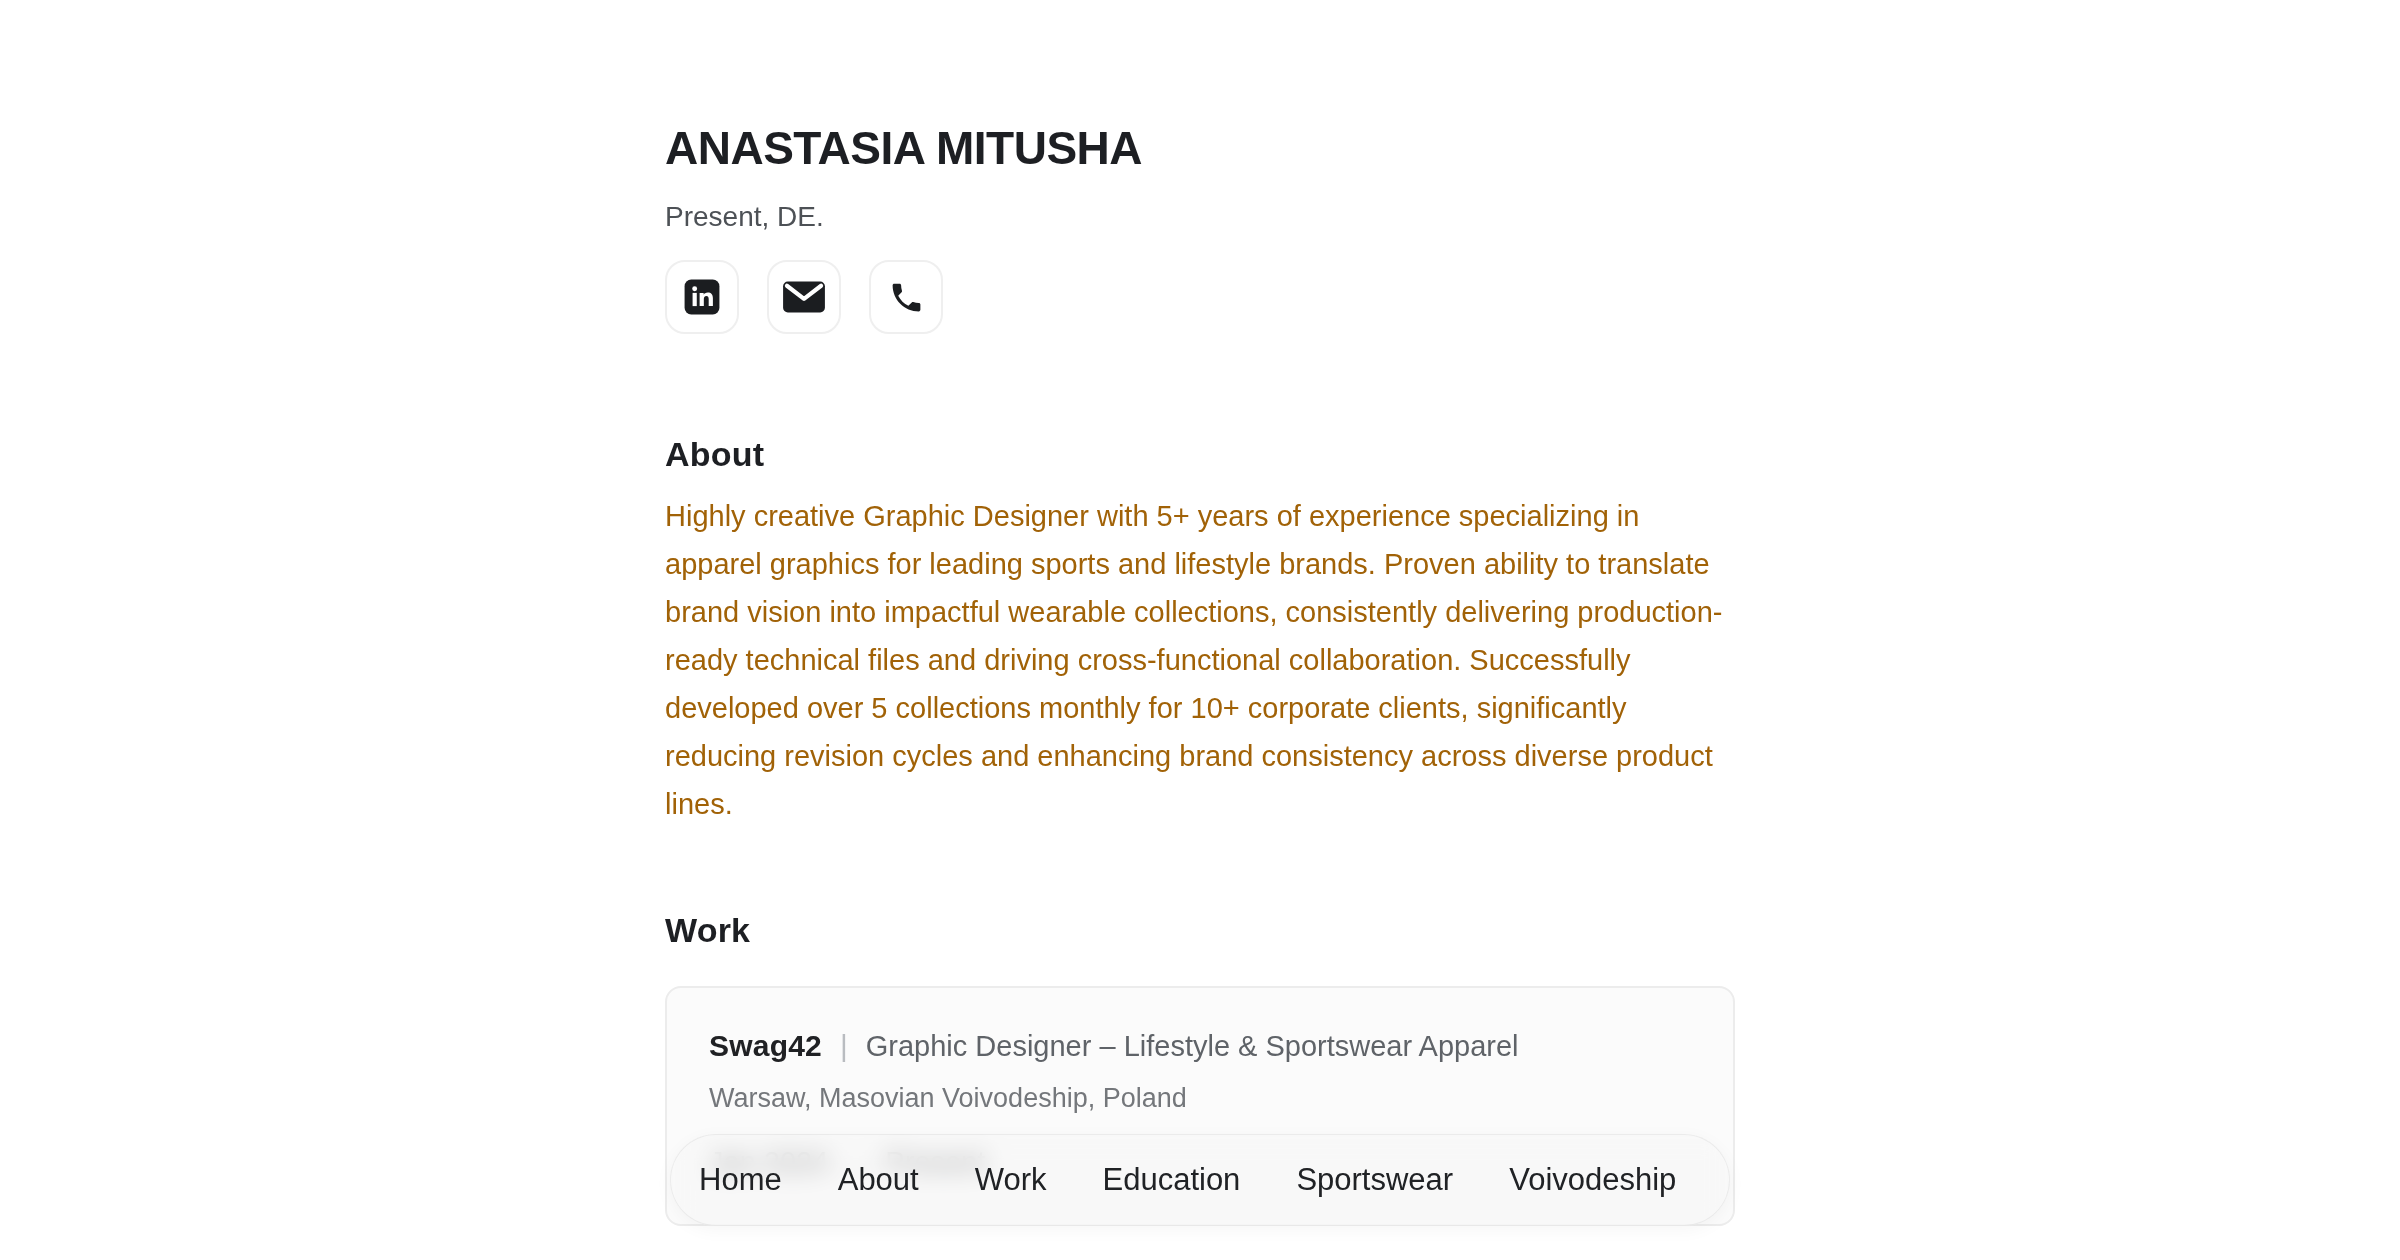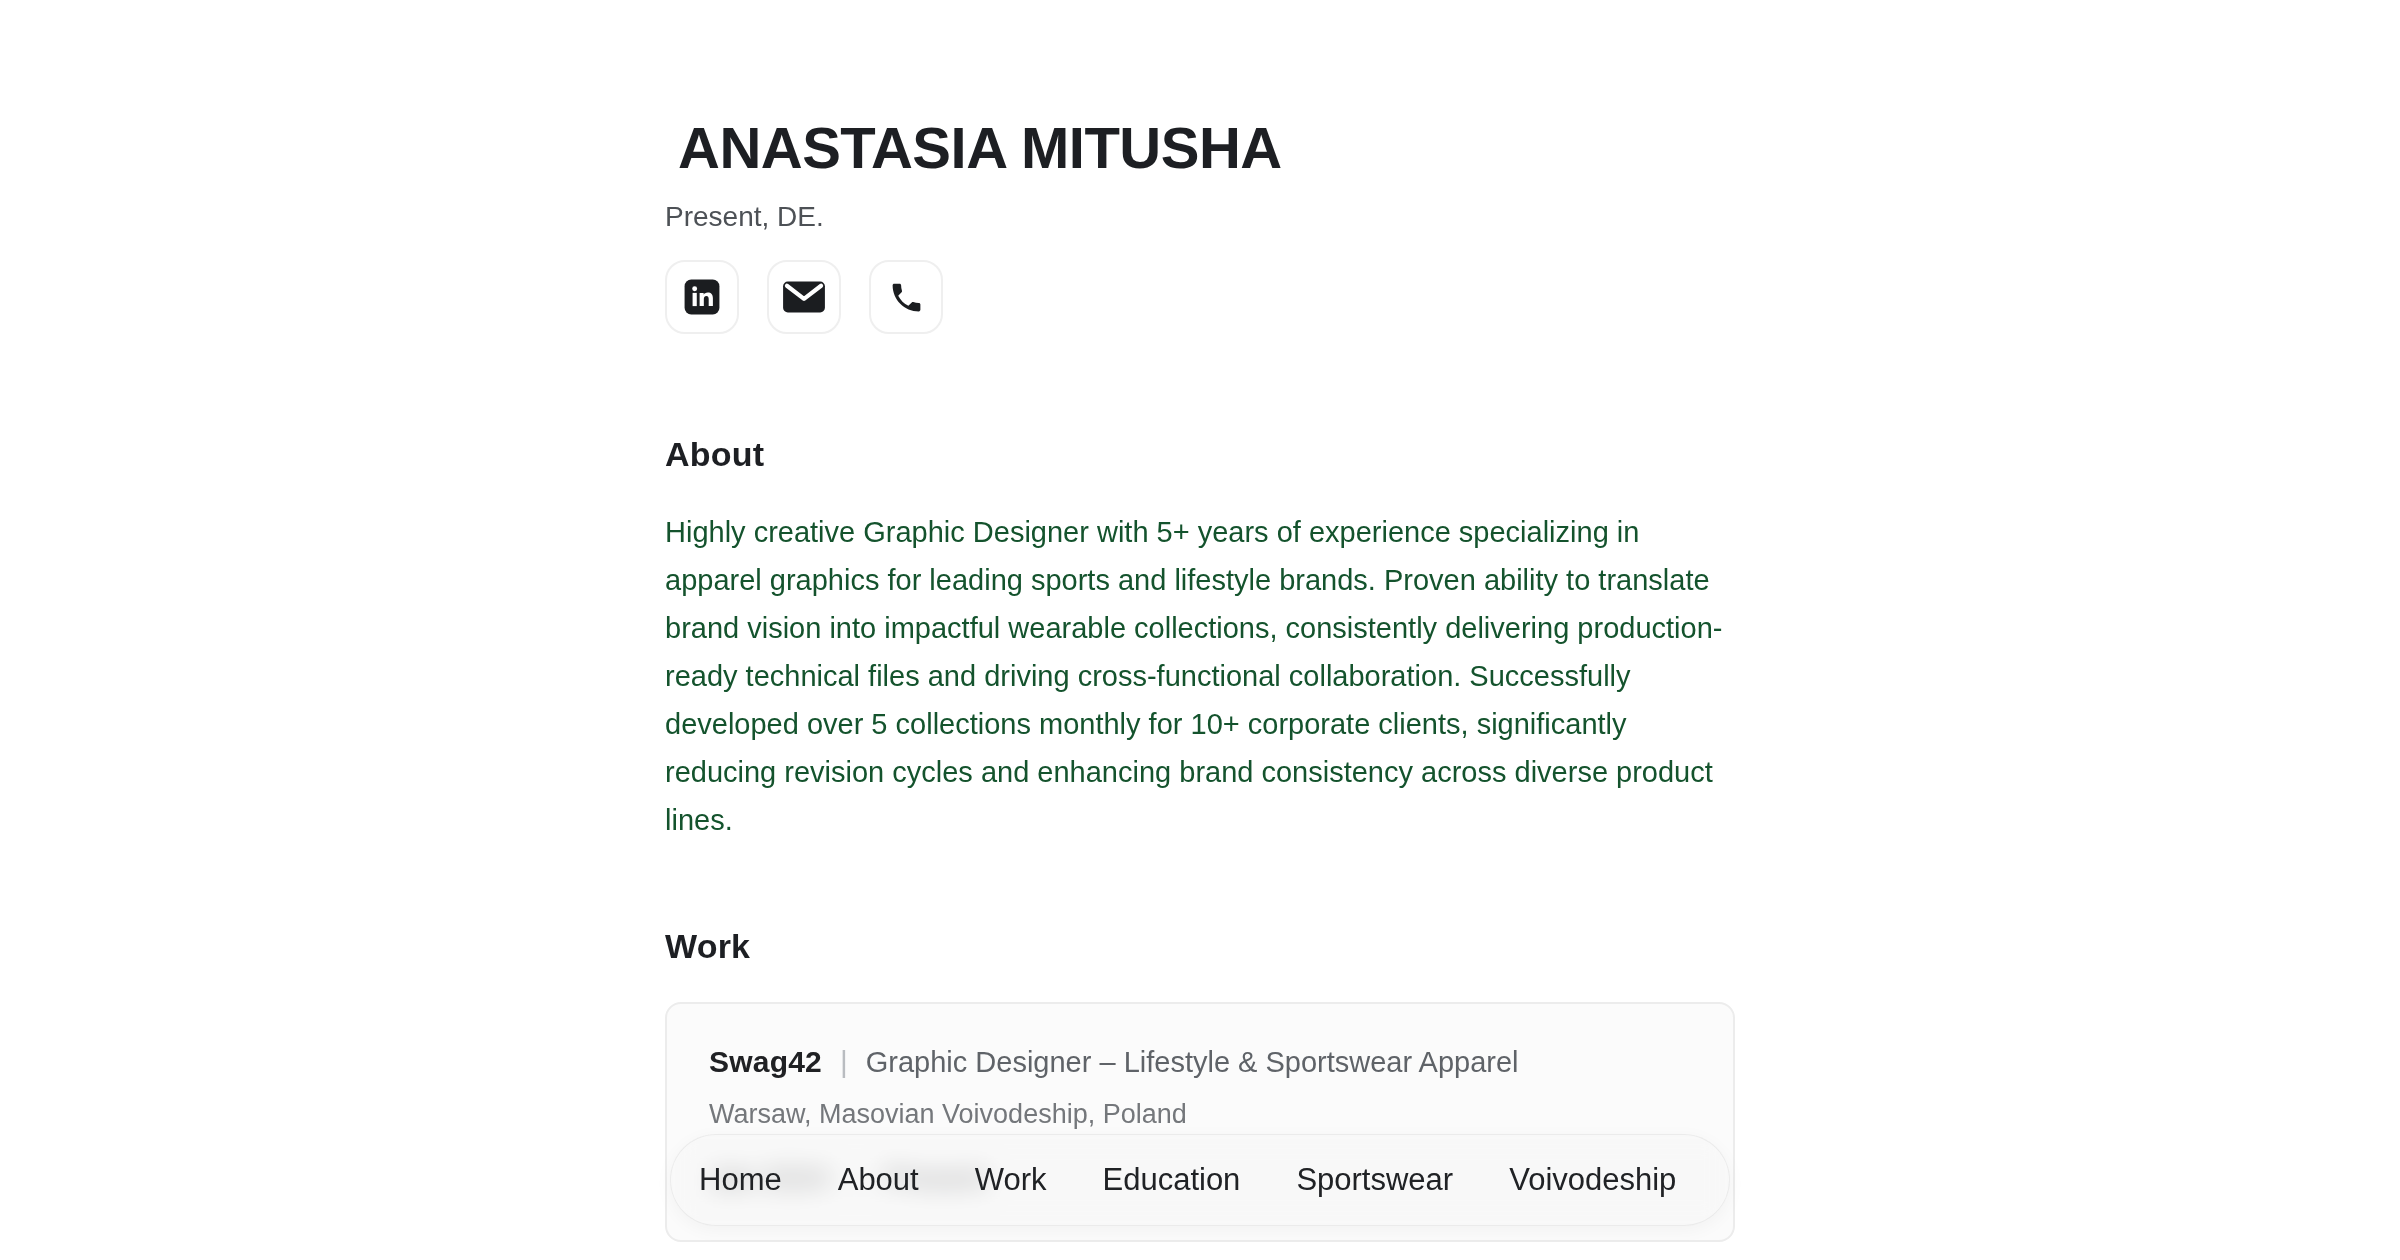--- a/index.html
+++ b/index.html
@@ -12,26 +12,25 @@
   }
   .container {
     width: 1070px;
     margin: 0 auto;
     padding-top: 118px;
     position: relative;
   }
 
   
   .name {
-    font-size: 58px;
+    font-size: 46px;
     font-weight: 700;
     letter-spacing: -0.5px;
     color: #1d1f23;
     line-height: 60px;
-    margin-left: 13px;
   }
   .tagline {
     margin-top: 46px;
     font-size: 29px;
     line-height: 40px;
     color: #3c4043;
   }
   .location {
     margin-top: 20px;
     font-size: 28px;
@@ -59,24 +58,24 @@
   .section-about { margin-top: 98px; }
   .section-work  { margin-top: 80px; }
   .section-heading {
     font-size: 34px;
     font-weight: 700;
     color: #1d1f23;
     line-height: 44px;
     letter-spacing: 0.2px;
   }
   .about-text {
-    margin-top: 32px;
+    margin-top: 16px;
     font-size: 29px;
     line-height: 48px;
-    color: #14532d;
+    color: #a16207;
     max-width: 1075px;
   }
 
   
   .work-card {
     margin-top: 34px;
     border: 2px solid #ececec;
     border-radius: 16px;
     background: #fbfbfb;
     padding: 38px 42px 42px 42px;

